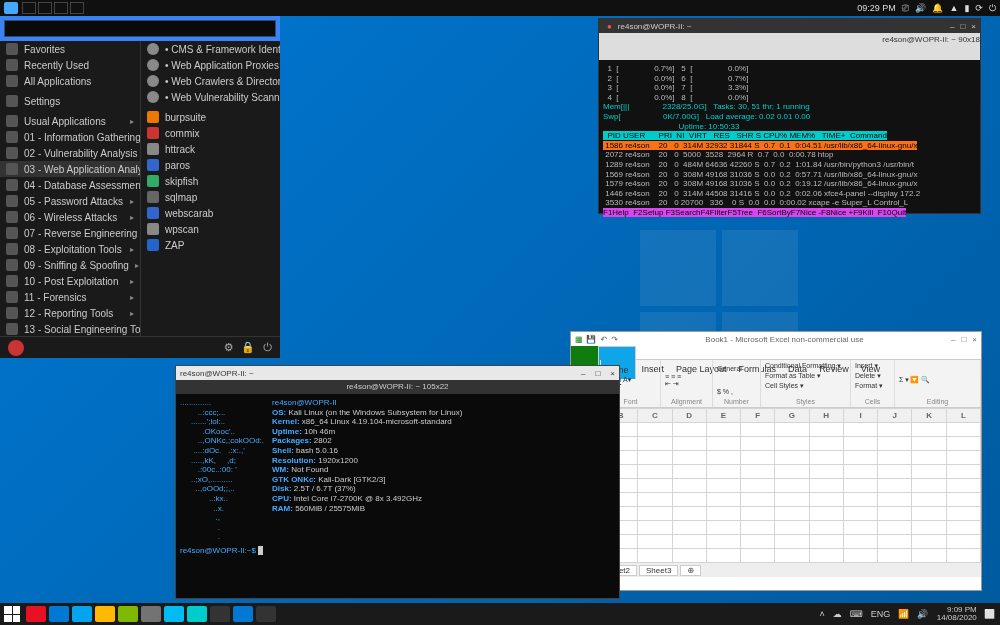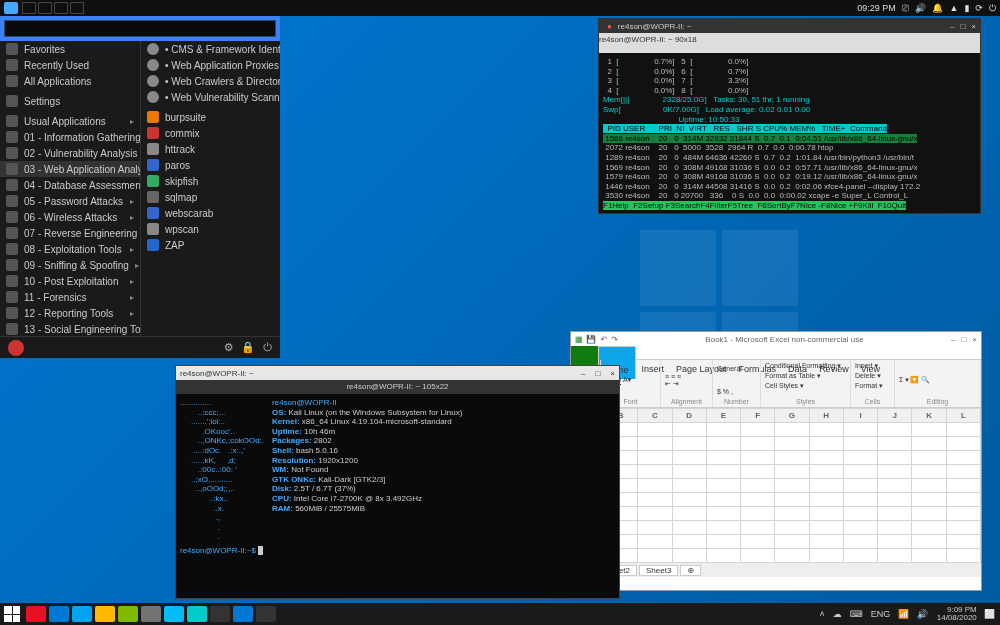--- a/index.html
+++ b/index.html
@@ -29,25 +29,25 @@
 .kali-menu .row .chev{margin-left:auto;color:#888;font-size:8px}
 .kali-menu .footer{height:22px;display:flex;align-items:center;padding:0 8px;background:#1a1a1a;border-top:1px solid #333}
 .kali-menu .footer .user{width:16px;height:16px;border-radius:50%;background:#c33}
 .kali-menu .footer .actions{margin-left:auto;display:flex;gap:8px;font-size:11px;color:#aaa}
 .kali-menu .footer .actions span{cursor:pointer}
 
 
 .win-htop { position:absolute; top:18px; left:598px; width:383px; height:196px; background:#111; color:#bbb; font-family:monospace; font-size:8px; z-index:4; border:1px solid #333; }
 .win-htop .titlebar{height:14px;background:#333;color:#ccc;display:flex;align-items:center;padding:0 4px;font-size:8px}
 .win-htop .titlebar .close{margin-left:4px;color:#e55;font-weight:bold}
-.win-htop .subbar{height:20px;background:#ddd;color:#333;text-align:left;font-size:8px;line-height:14px}
+.win-htop .subbar{height:27px;background:#ddd;color:#333;text-align:right;font-size:8px;line-height:14px}
 .win-htop pre{padding:4px;line-height:1.2;white-space:pre;overflow:hidden}
 .win-htop .hdr{background:#0cc;color:#000}
-.win-htop .fkeys{background:#22c55e;color:#000}
-.win-htop .selrow{background:#15803d;color:#000}
+.win-htop .fkeys{background:#d946ef;color:#000}
+.win-htop .selrow{background:#f97316;color:#000}
 
 
 .win-neo { position:absolute; top:365px; left:175px; width:445px; height:234px; background:#0a0a0a; color:#ccc; font-family:monospace; font-size:8px; z-index:3; border:1px solid #444; }
 .win-neo .tb{height:14px;background:#e8e8e8;color:#333;display:flex;align-items:center;padding:0 4px;font-size:8px}
 .win-neo .tb .btns{margin-left:auto;display:flex;gap:10px}
 .win-neo .sub{height:14px;background:#333;color:#ccc;text-align:center;font-size:8px;line-height:14px}
 .win-neo .body{display:flex;padding:4px;gap:8px}
 .win-neo pre{line-height:1.2;white-space:pre}
 .win-neo .info b{color:#4af}
 .win-neo .prompt{padding:0 4px;color:#4af}

